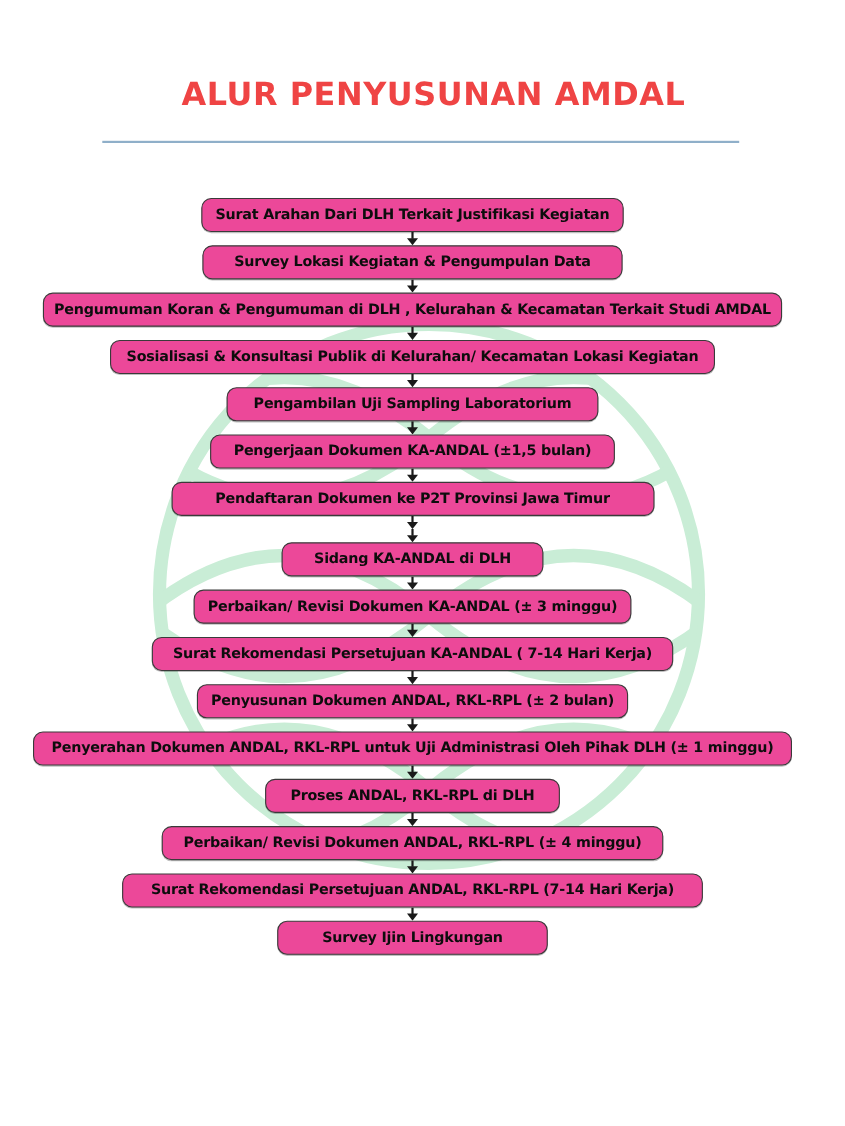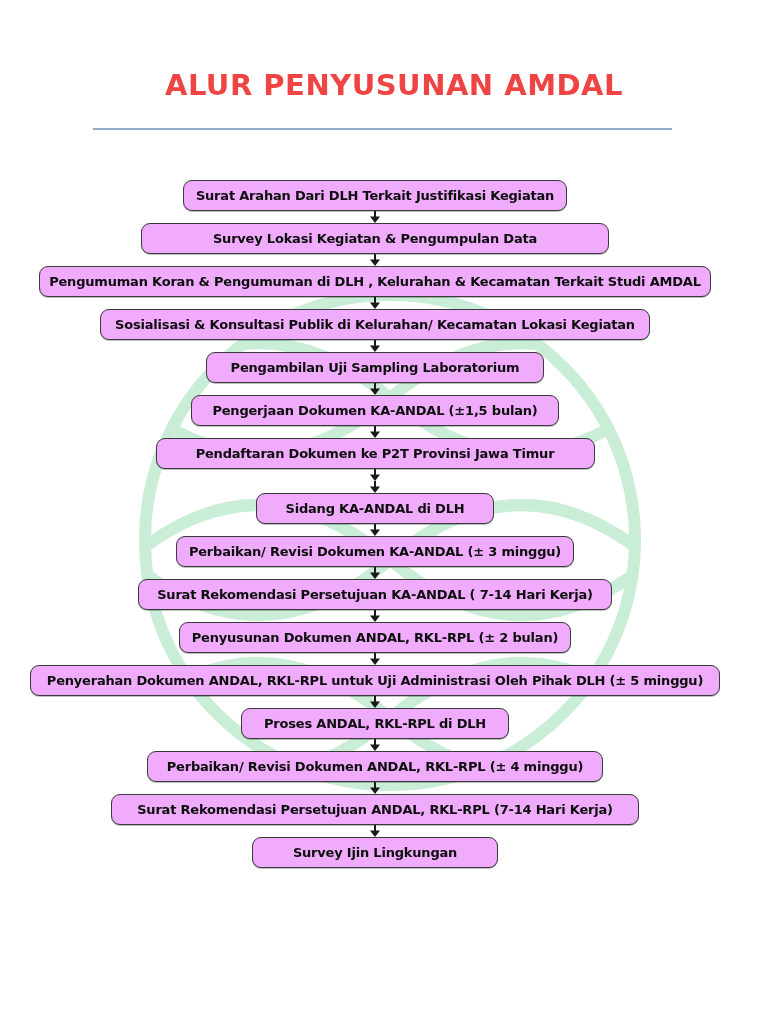--- a/index.html
+++ b/index.html
@@ -21,21 +21,21 @@
     position:absolute;top:128px;left:93px;width:579px;height:0;z-index:2;
     border-top:2px solid #8fafc9;
   }
 
   
   .flow{
     position:absolute;top:180px;left:-9px;width:768px;z-index:1;
     display:flex;flex-direction:column;align-items:center;
   }
   .step{
-    height:31px;box-sizing:border-box;background:#f0abfc;
+    height:31px;box-sizing:border-box;background:#ec4899;
     border:1.7px solid #3a3a3a;border-radius:9px;
     display:flex;align-items:center;justify-content:center;
     font-size:13px;font-weight:bold;color:#0d0d0d;letter-spacing:-0.2px;
     white-space:nowrap;padding:0 8px;
     box-shadow:0 1px 0 rgba(0,0,0,0.25);
   }
   .arrow{
     height:12px;width:14px;display:flex;align-items:center;justify-content:center;
     flex:0 0 auto;
   }
@@ -71,21 +71,21 @@
   <div class="flow">
 
     <div class="step" style="width:384px">Surat Arahan Dari DLH Terkait Justifikasi Kegiatan</div>
     <div class="arrow">
         <svg width="14" height="12" viewBox="0 0 14 12">
           <line x1="7" y1="0" x2="7" y2="6" stroke="#1a1a1a" stroke-width="2"></line>
           <polygon points="2,5.5 12,5.5 7,12" fill="#1a1a1a"></polygon>
         </svg>
       </div>
 
-    <div class="step" style="width:468px">Survey Lokasi Kegiatan &amp; Pengumpulan Data</div>
+    <div class="step" style="width:382px">Survey Lokasi Kegiatan &amp; Pengumpulan Data</div>
     <div class="arrow">
         <svg width="14" height="12" viewBox="0 0 14 12">
           <line x1="7" y1="0" x2="7" y2="6" stroke="#1a1a1a" stroke-width="2"></line>
           <polygon points="2,5.5 12,5.5 7,12" fill="#1a1a1a"></polygon>
         </svg>
       </div>
 
     <div class="step" style="width:672px">Pengumuman Koran &amp; Pengumuman di DLH , Kelurahan &amp; Kecamatan Terkait Studi AMDAL</div>
     <div class="arrow">
         <svg width="14" height="12" viewBox="0 0 14 12">
@@ -158,21 +158,21 @@
       </div>
 
     <div class="step" style="width:392px">Penyusunan Dokumen ANDAL, RKL-RPL (± 2 bulan)</div>
     <div class="arrow">
         <svg width="14" height="12" viewBox="0 0 14 12">
           <line x1="7" y1="0" x2="7" y2="6" stroke="#1a1a1a" stroke-width="2"></line>
           <polygon points="2,5.5 12,5.5 7,12" fill="#1a1a1a"></polygon>
         </svg>
       </div>
 
-    <div class="step" style="width:690px">Penyerahan Dokumen ANDAL, RKL-RPL untuk Uji Administrasi Oleh Pihak DLH (± 5 minggu)</div>
+    <div class="step" style="width:690px">Penyerahan Dokumen ANDAL, RKL-RPL untuk Uji Administrasi Oleh Pihak DLH (± 1 minggu)</div>
     <div class="arrow">
         <svg width="14" height="12" viewBox="0 0 14 12">
           <line x1="7" y1="0" x2="7" y2="6" stroke="#1a1a1a" stroke-width="2"></line>
           <polygon points="2,5.5 12,5.5 7,12" fill="#1a1a1a"></polygon>
         </svg>
       </div>
 
     <div class="step" style="width:268px">Proses ANDAL, RKL-RPL di DLH</div>
     <div class="arrow">
         <svg width="14" height="12" viewBox="0 0 14 12">

